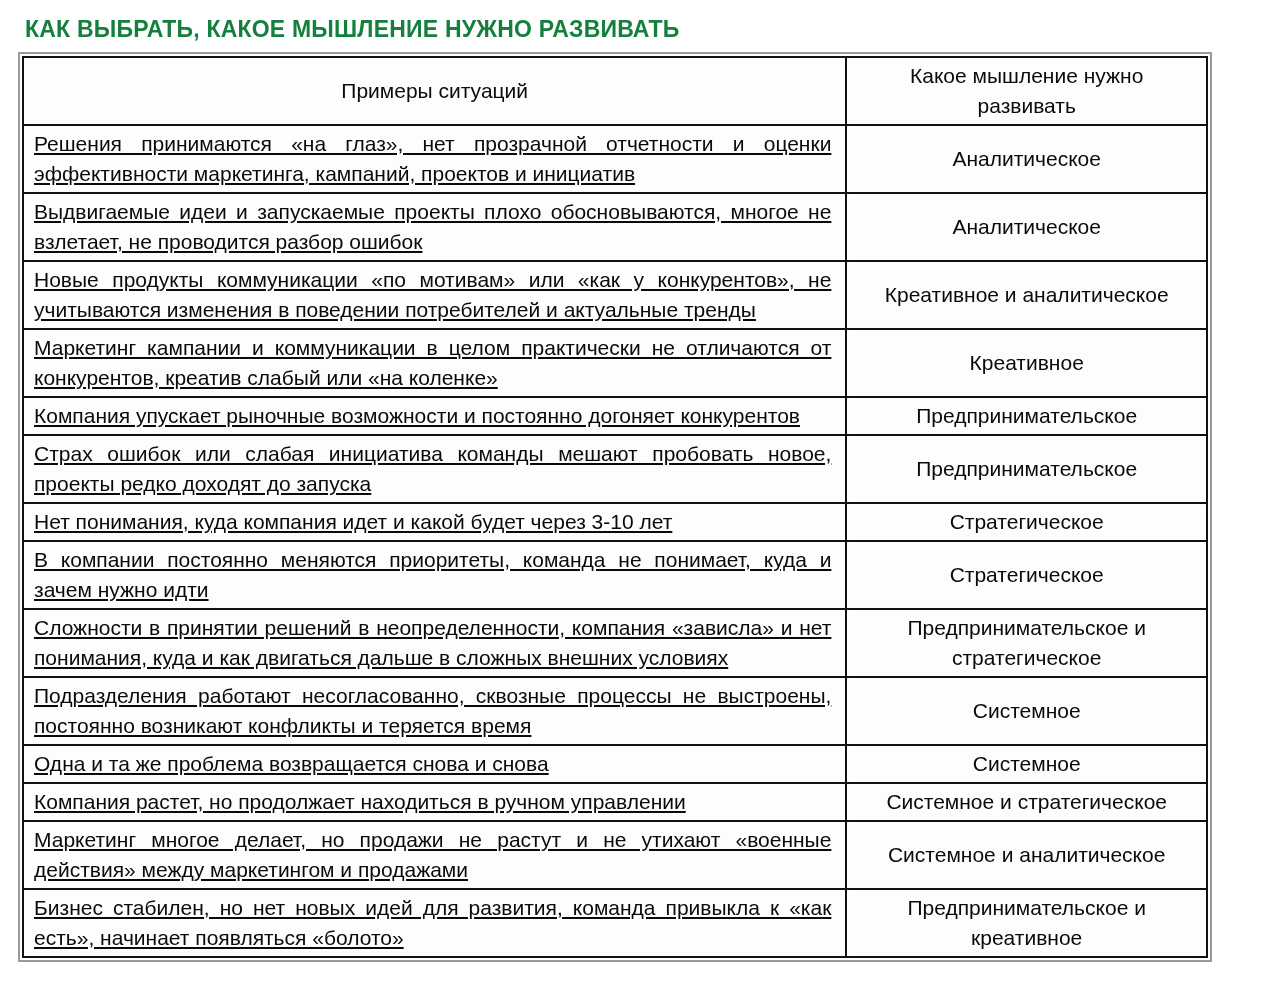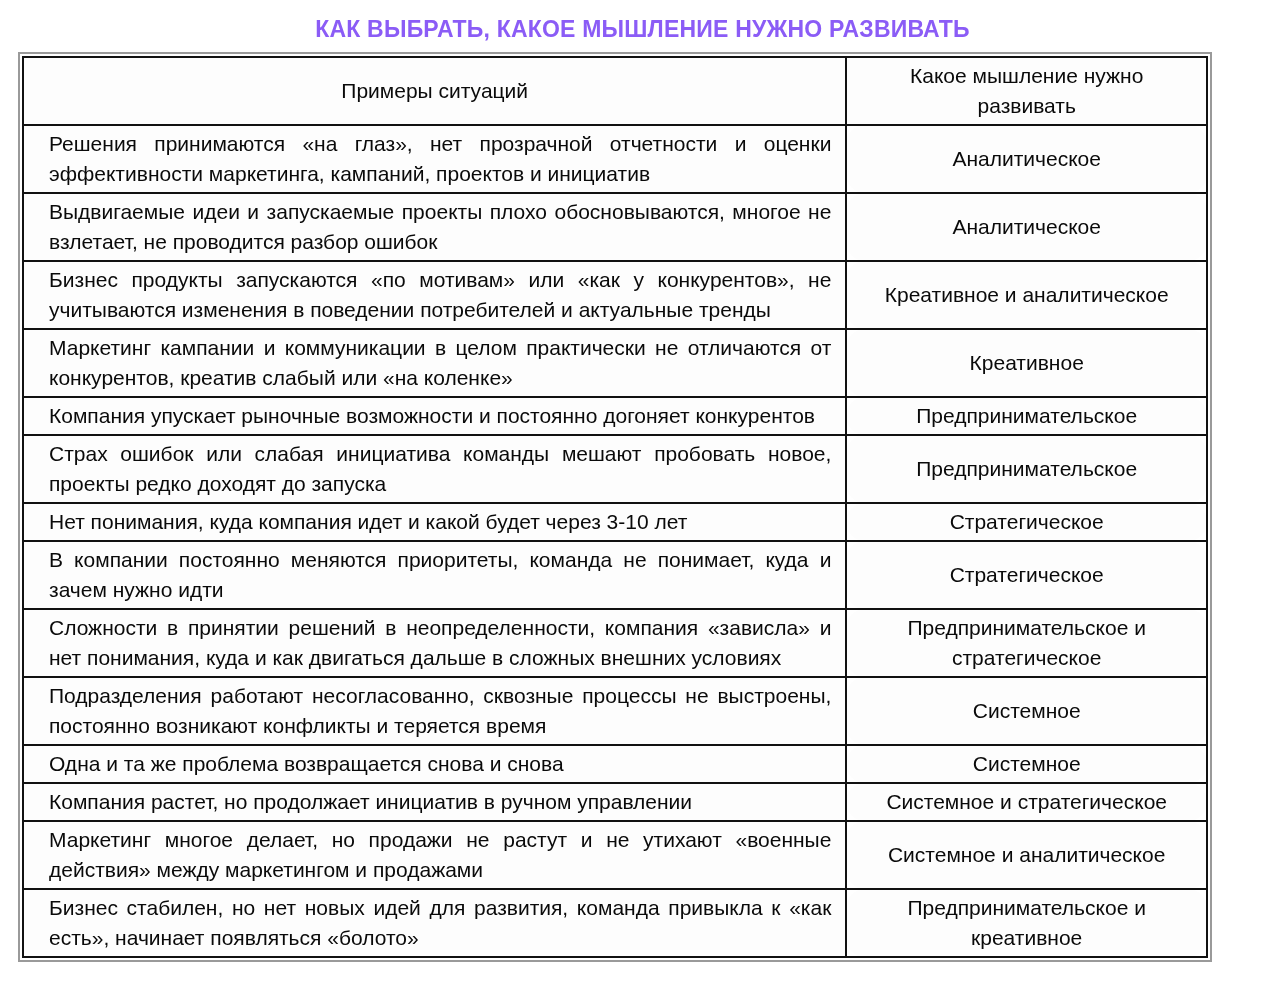--- a/index.html
+++ b/index.html
@@ -15,23 +15,22 @@
     box-sizing: border-box;
     padding: 14px 20px 0 22px;
     background: #ffffff;
     overflow: hidden;
   }
   .page-title {
     font-size: 23px;
     font-weight: bold;
     letter-spacing: 0.2px;
     margin: 2px 0 13px 3px;
-    color: #8b5cf6;
+    color: #15803d;
     white-space: nowrap;
-    text-align: center;
   }
   table.thinking-table {
     border-collapse: collapse;
     width: 1186px;
     table-layout: fixed;
     background: #ffffff;
     border: 2px solid #111111;
     outline: 2px solid #9a9a9a;
     outline-offset: 2px;
   }
@@ -52,21 +51,22 @@
     padding: 3px 12px;
   }
   th .hdr-wrap {
     display: inline-block;
     max-width: 240px;
   }
   th.col-situations .hdr-wrap { max-width: none; }
   td.situation-cell {
     text-align: justify;
     text-align-last: left;
-    padding: 3px 14px 3px 25px;
+    padding: 3px 14px 3px 10px;
+    text-decoration: underline;
   }
   td.thinking-cell {
     text-align: center;
     padding: 3px 12px;
     border-radius: 19px;
   }
   td.thinking-cell .val-wrap {
     display: inline-block;
     max-width: 330px;
   }
@@ -98,21 +98,21 @@
         </tr>
 
         <tr>
           <td class="situation-cell">Выдвигаемые идеи и запускаемые проекты плохо обосновываются, многое не взлетает, не проводится разбор ошибок</td>
           <td class="thinking-cell">
             <span class="val-wrap">Аналитическое</span>
           </td>
         </tr>
 
         <tr>
-          <td class="situation-cell">Бизнес продукты запускаются «по мотивам» или «как у конкурентов», не учитываются изменения в поведении потребителей и актуальные тренды</td>
+          <td class="situation-cell">Новые продукты коммуникации «по мотивам» или «как у конкурентов», не учитываются изменения в поведении потребителей и актуальные тренды</td>
           <td class="thinking-cell">
             <span class="val-wrap">Креативное и аналитическое</span>
           </td>
         </tr>
 
         <tr>
           <td class="situation-cell">Маркетинг кампании и коммуникации в целом практически не отличаются от конкурентов, креатив слабый или «на коленке»</td>
           <td class="thinking-cell">
             <span class="val-wrap">Креативное</span>
           </td>
@@ -161,21 +161,21 @@
         </tr>
 
         <tr>
           <td class="situation-cell">Одна и та же проблема возвращается снова и снова</td>
           <td class="thinking-cell">
             <span class="val-wrap">Системное</span>
           </td>
         </tr>
 
         <tr>
-          <td class="situation-cell">Компания растет, но продолжает инициатив в ручном управлении</td>
+          <td class="situation-cell">Компания растет, но продолжает находиться в ручном управлении</td>
           <td class="thinking-cell">
             <span class="val-wrap">Системное и стратегическое</span>
           </td>
         </tr>
 
         <tr>
           <td class="situation-cell">Маркетинг многое делает, но продажи не растут и не утихают «военные действия» между маркетингом и продажами</td>
           <td class="thinking-cell">
             <span class="val-wrap">Системное и аналитическое</span>
           </td>

